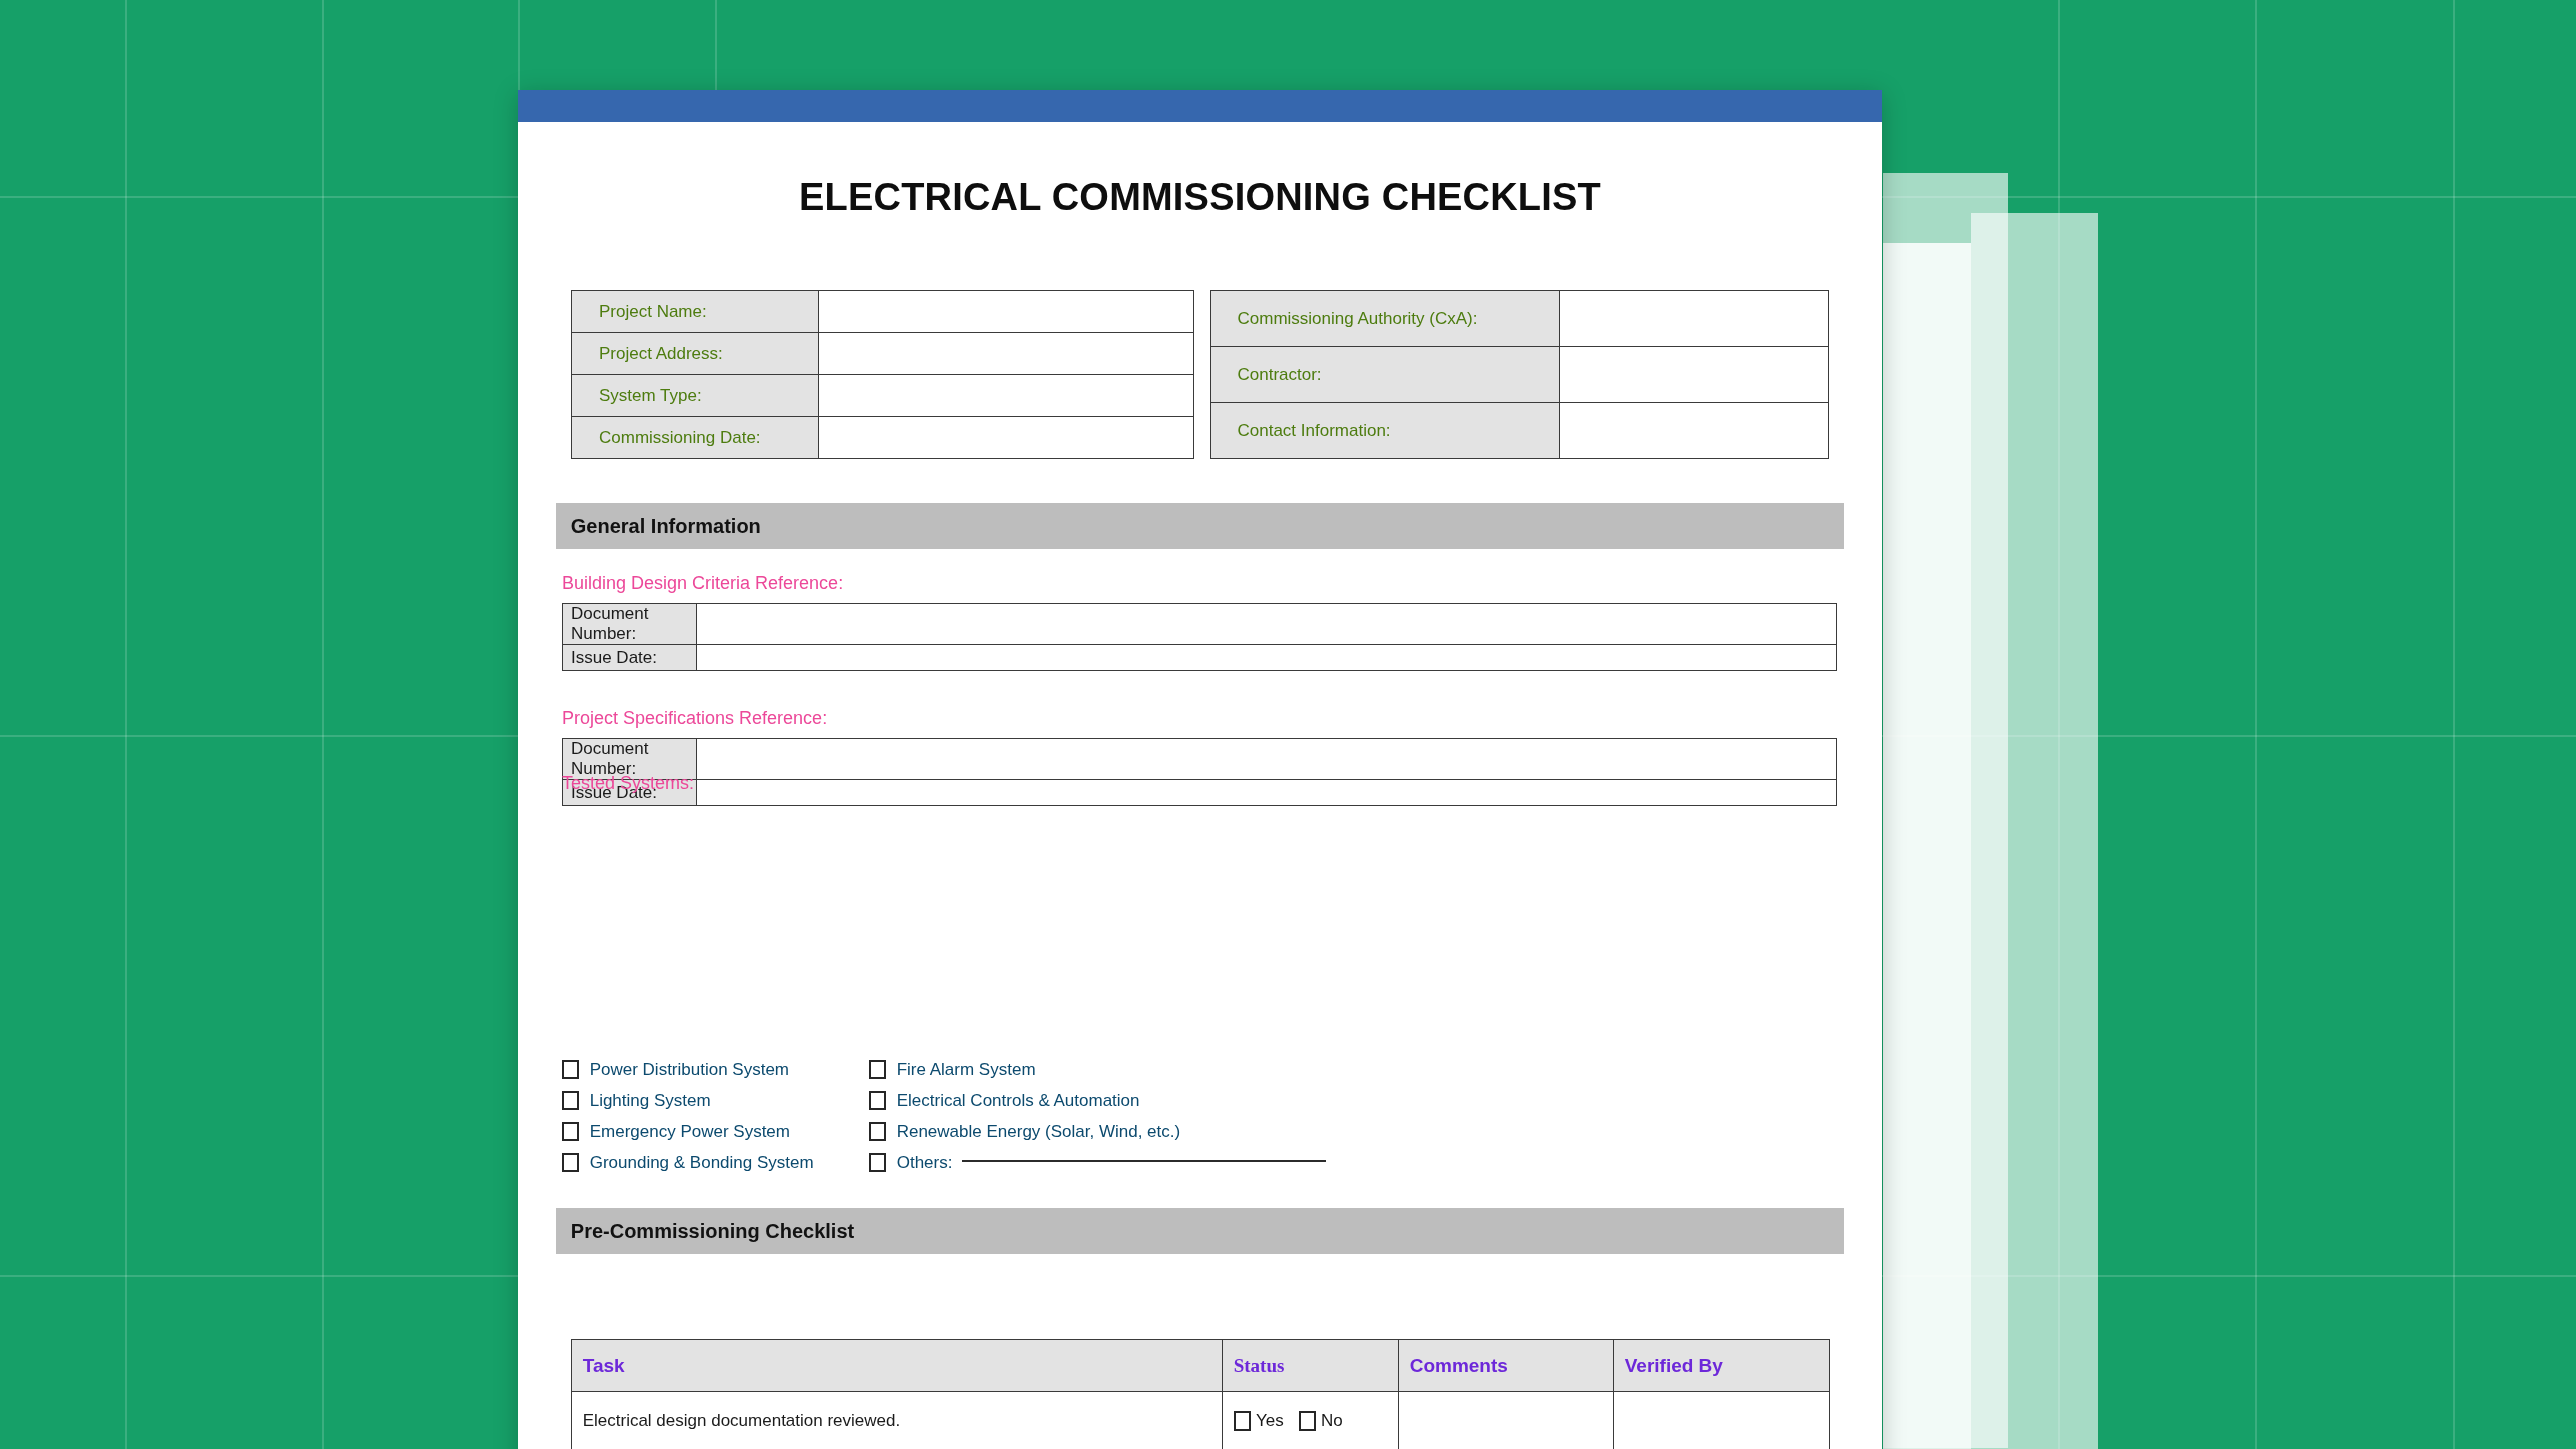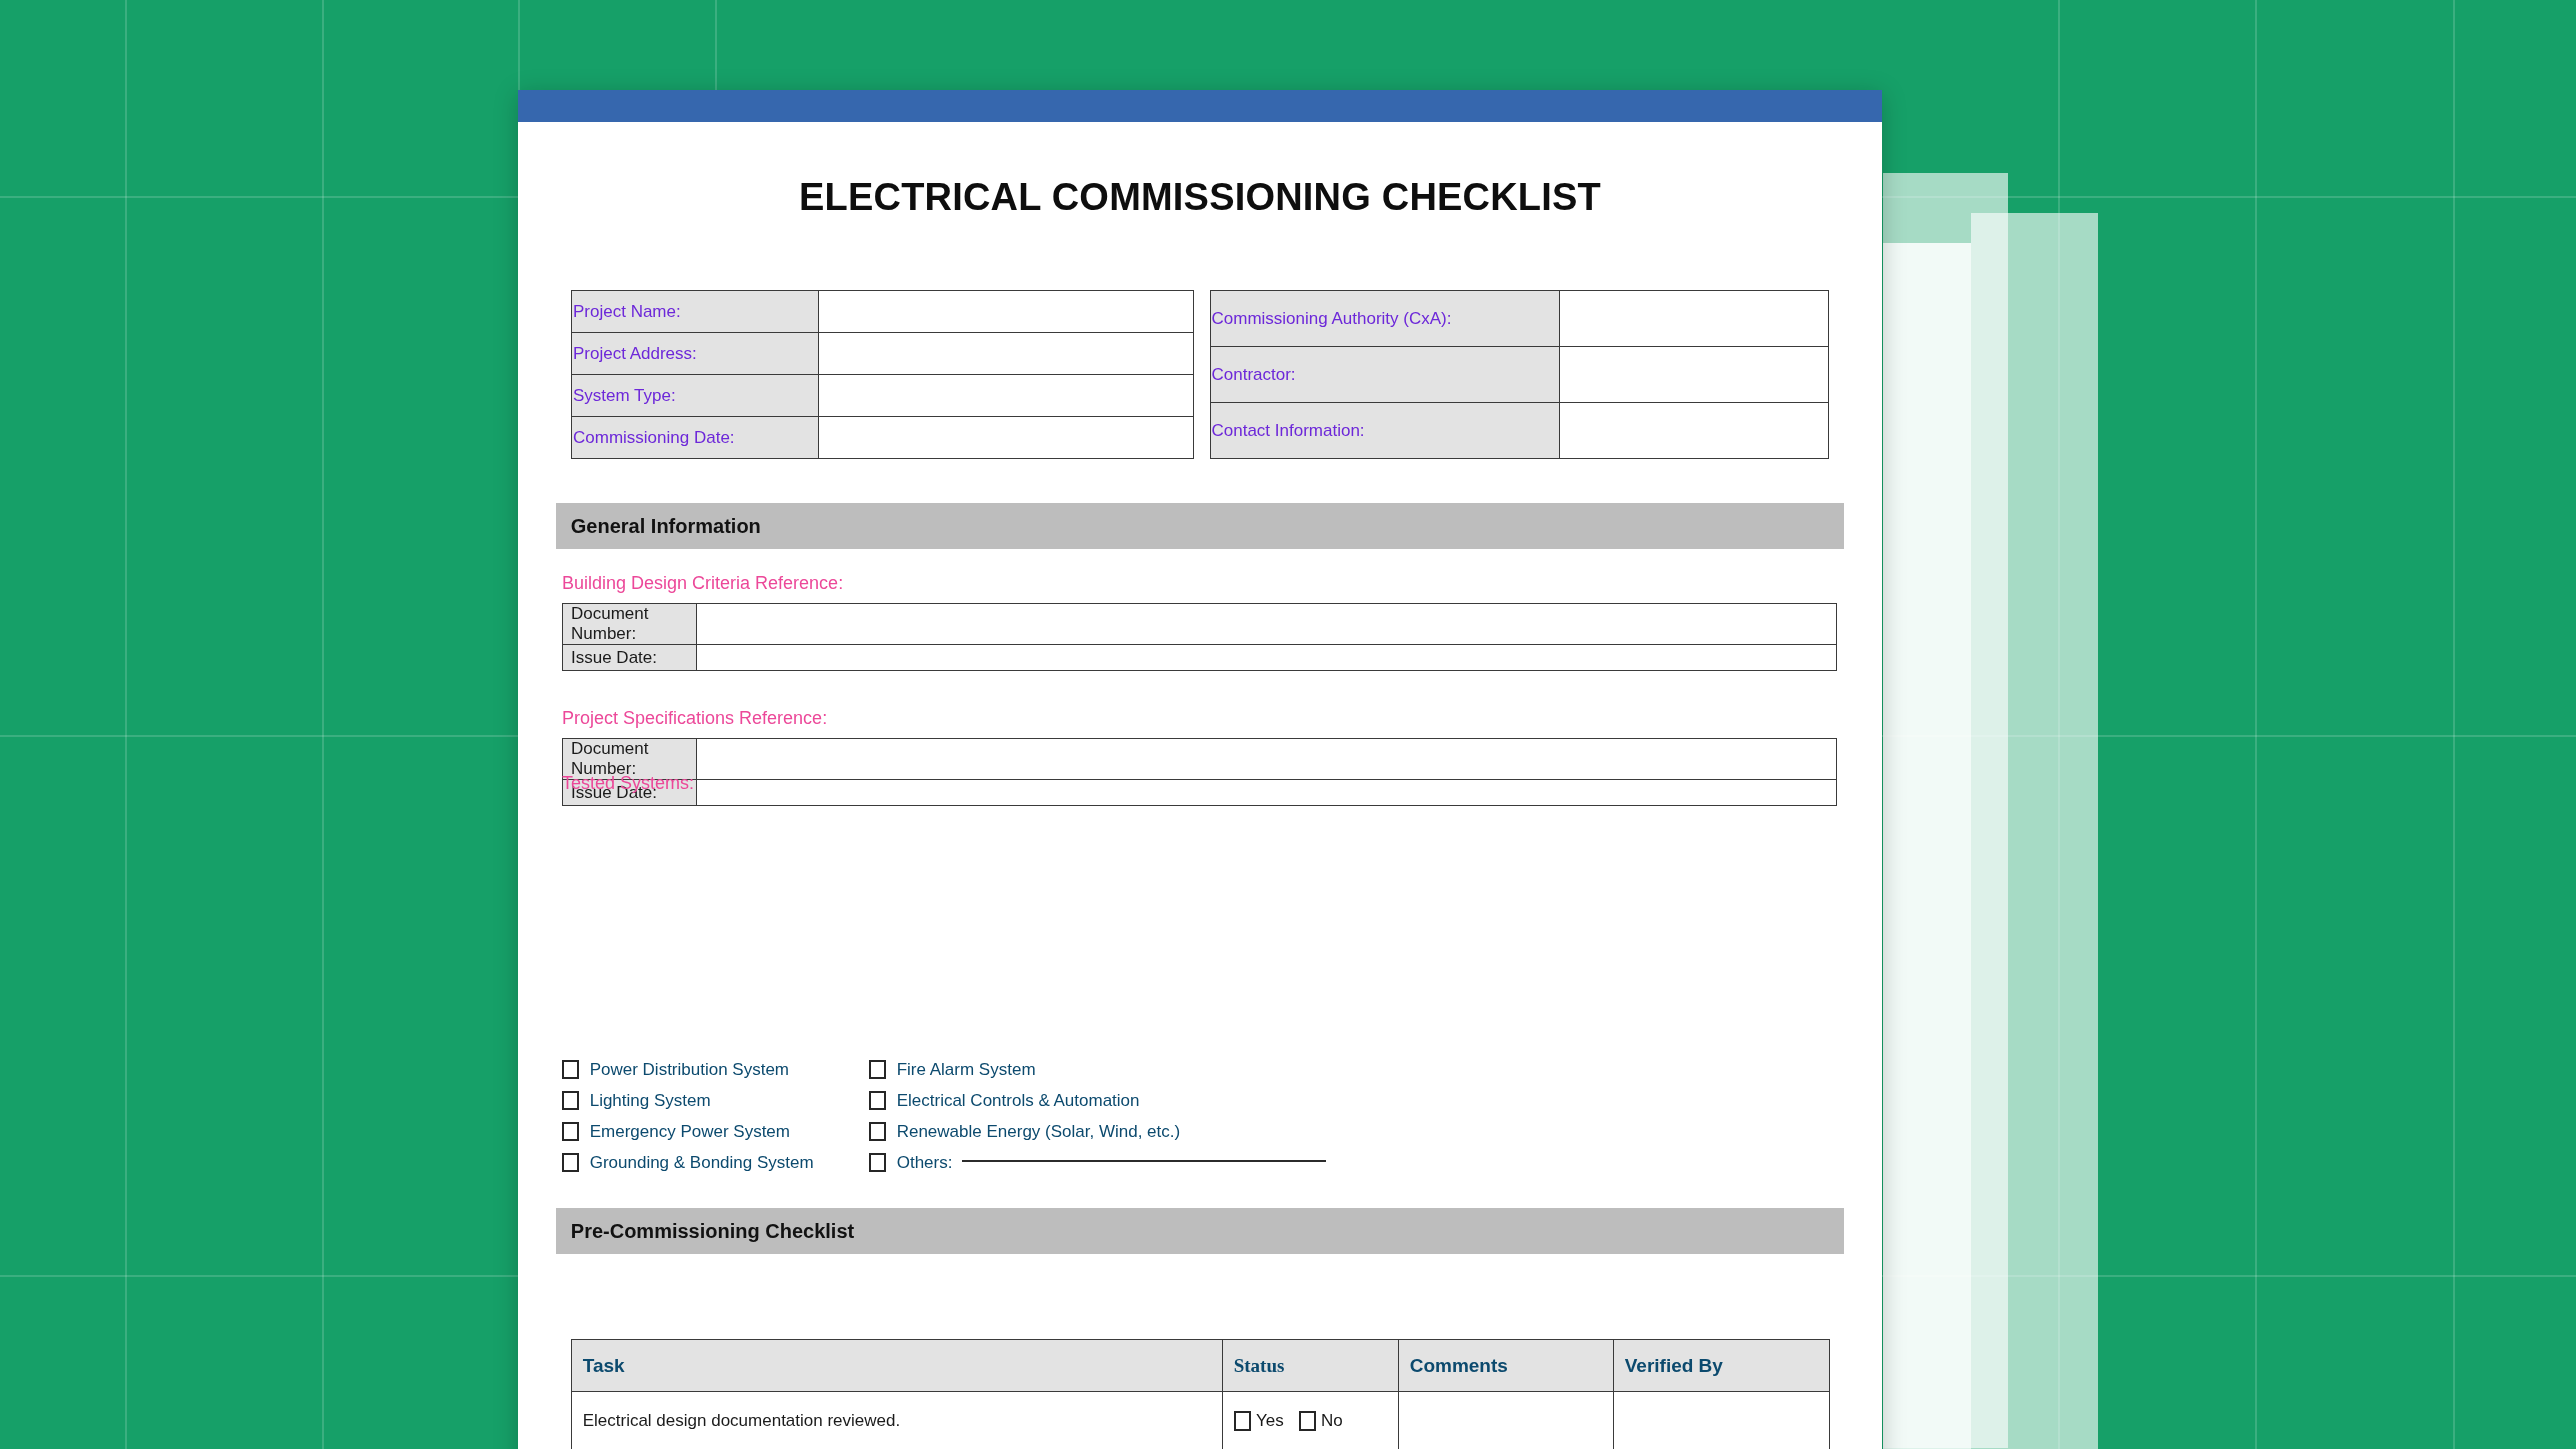--- a/index.html
+++ b/index.html
@@ -60,22 +60,22 @@
     display: flex;
     gap: 16px;
   }
   .info-tbl { border-collapse: collapse; table-layout: fixed; }
   .info-tbl.left  { width: 623px; }
   .info-tbl.right { width: 620px; }
   .info-tbl td {
     border: 1.3px solid #3a3a3a;
     height: 42px;
     font-size: 17px;
-    color: #6d28d9;
-    padding: 0 1px;
+    color: #4d7c0f;
+    padding: 0 27px;
     vertical-align: middle;
     margin-top: 12px;
   }
   .info-tbl td.lbl { background: #e3e3e3; }
   .info-tbl.left  td.lbl { width: 247px; }
   .info-tbl.right td.lbl { width: 349px; }
   .info-tbl td.val { background: #fff; }
 
   
   .sec-bar {
@@ -149,21 +149,21 @@
     color: #1b1b1b;
     padding: 0 10.7px;
     vertical-align: middle;
     text-align: left;
   }
   #check-tbl th {
     background: #e3e3e3;
     height: 52px;
     font-size: 19px;
     font-weight: bold;
-    color: #0c4a6e;
+    color: #6d28d9;
   }
   #check-tbl td { height: 59px; background: #fff; }
   .col-task   { width: 651px; }
   .col-status { width: 176px; font-family: Liberation Serif, serif; }
   .col-comm   { width: 215px; }
   .col-ver    { width: 216px; }
   .status-cell { display: flex; align-items: center; }
   .status-cell .cbox { margin-right: 5.4px; }
   .status-cell .yn { font-size: 17px; margin-right: 14.8px; color: #181818; }
 </style>

